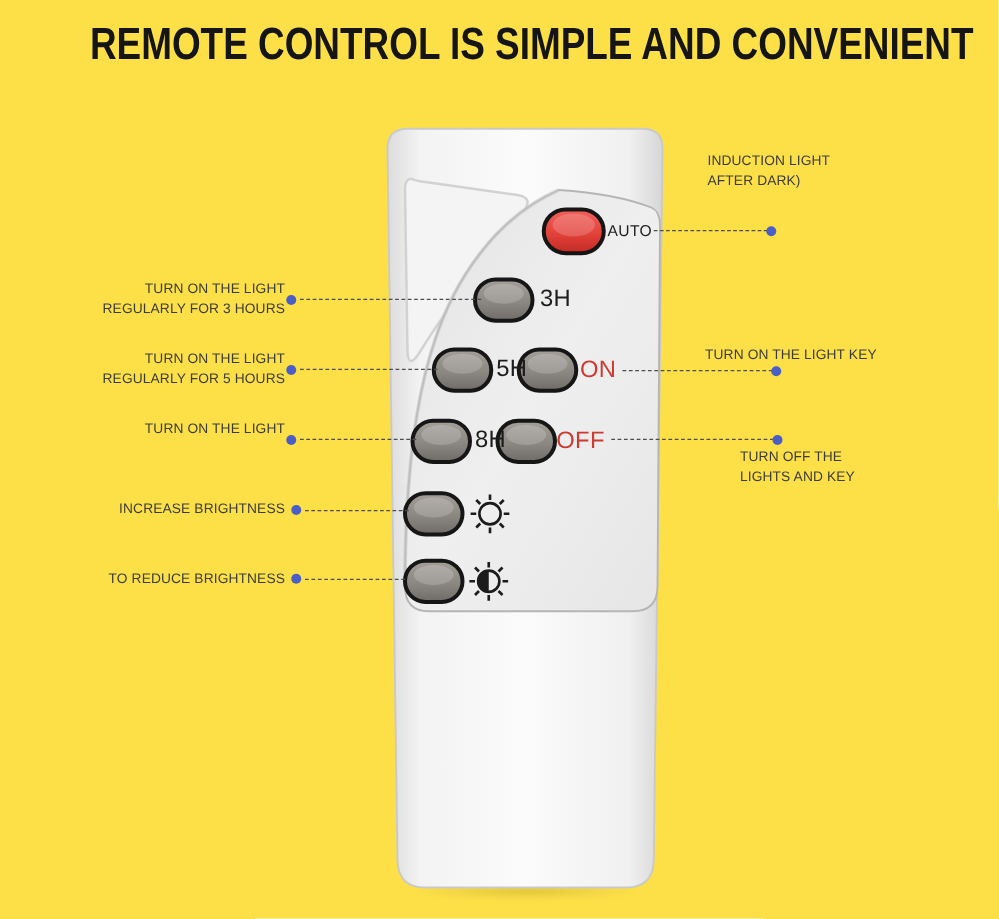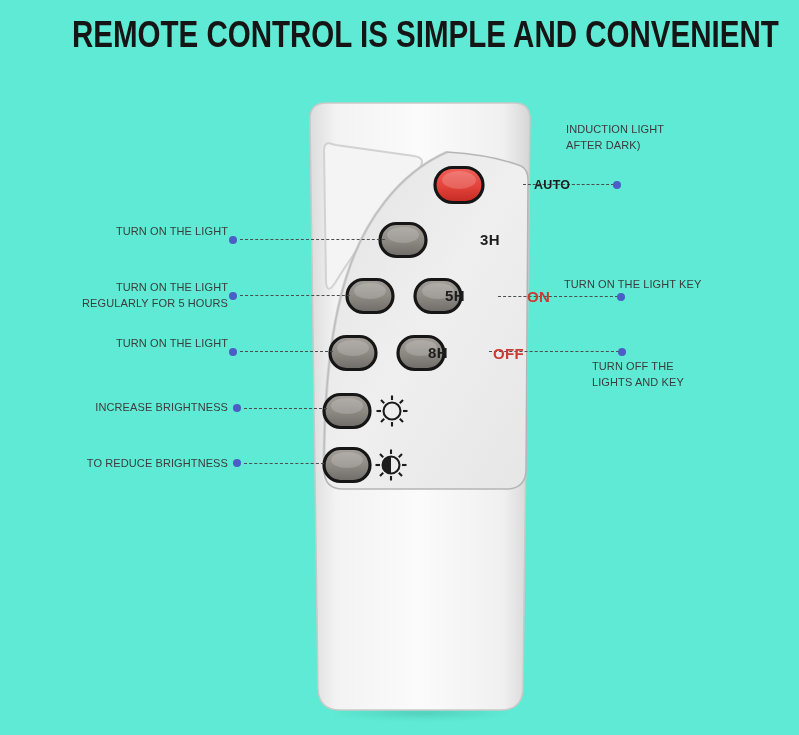--- a/index.html
+++ b/index.html
@@ -1,32 +1,32 @@
 <!DOCTYPE html>
 <html><head>
 <meta charset="utf-8">
 <style>
   html,body{margin:0;padding:0;background:#ffffff;}
   .canvas{
-    position:relative;width:799px;height:735px;background:#5eead4;overflow:hidden;
+    position:relative;width:799px;height:735px;background:#fde047;overflow:hidden;
     font-family:"Liberation Sans", sans-serif;
   }
   .title{
     position:absolute;top:14px;left:0;width:799px;text-align:center;
     font-size:36px;font-weight:700;color:#151515;letter-spacing:0;
     transform:scaleX(0.82);transform-origin:50% 50%;white-space:nowrap;
   }
   .remote-svg{position:absolute;left:295px;top:92px;z-index:1;}
   .btn-label{
     position:absolute;z-index:3;transform:translateY(-52%);
-    font-weight:700;color:#1d1d1d;white-space:nowrap;letter-spacing:.3px;padding-left:48px;
+    font-weight:400;color:#1d1d1d;white-space:nowrap;letter-spacing:.3px;
   }
   .btn-label.red{color:#cd3a31;}
   .lbl-auto{font-size:12.5px;}
-  .lbl-time{font-size:15px;}
+  .lbl-time{font-size:19px;}
   .ann{
     position:absolute;z-index:3;color:#3c3c3c;font-size:11px;line-height:15.5px;
     white-space:nowrap;letter-spacing:.1px;
   }
   .ann.right-al{text-align:right;}
   .dash{
     position:absolute;z-index:2;height:0;border-top:1px dashed #4d4d4d;
   }
   .dot{
     position:absolute;z-index:3;width:8px;height:8px;border-radius:50%;
@@ -142,26 +142,27 @@
       <line x1="85" y1="373" x2="80.5" y2="373"></line>
       <line x1="88.2" y1="365.2" x2="85" y2="362"></line>
       <line x1="96" y1="362" x2="96" y2="357.5"></line>
       <line x1="103.8" y1="365.2" x2="107" y2="362"></line>
     </g>
   </svg>
 
   <div class="btn-label lbl-auto" style="left:486px;top:185px;">AUTO</div>
   <div class="btn-label lbl-time" style="left:432px;top:240px;">3H</div>
   <div class="btn-label lbl-time" style="left:397px;top:296px;">5H</div>
-  <div class="btn-label lbl-time red" style="left:464px;top:297px;margin-left:15px;">ON</div>
+  <div class="btn-label lbl-time red" style="left:464px;top:297px;">ON</div>
   <div class="btn-label lbl-time" style="left:380px;top:353px;">8H</div>
   <div class="btn-label lbl-time red" style="left:445px;top:354px;">OFF</div>
 
   <div class="ann right-al" style="right:571px;top:224px;">
     <div>TURN ON THE LIGHT</div>
+    <div>REGULARLY FOR 3 HOURS</div>
   </div>
   <div class="ann right-al" style="right:571px;top:280px;">
     <div>TURN ON THE LIGHT</div>
     <div>REGULARLY FOR 5 HOURS</div>
   </div>
   <div class="ann right-al" style="right:571px;top:336px;">
     <div>TURN ON THE LIGHT</div>
   </div>
   <div class="ann right-al" style="right:571px;top:400px;">
     <div>INCREASE BRIGHTNESS</div>

